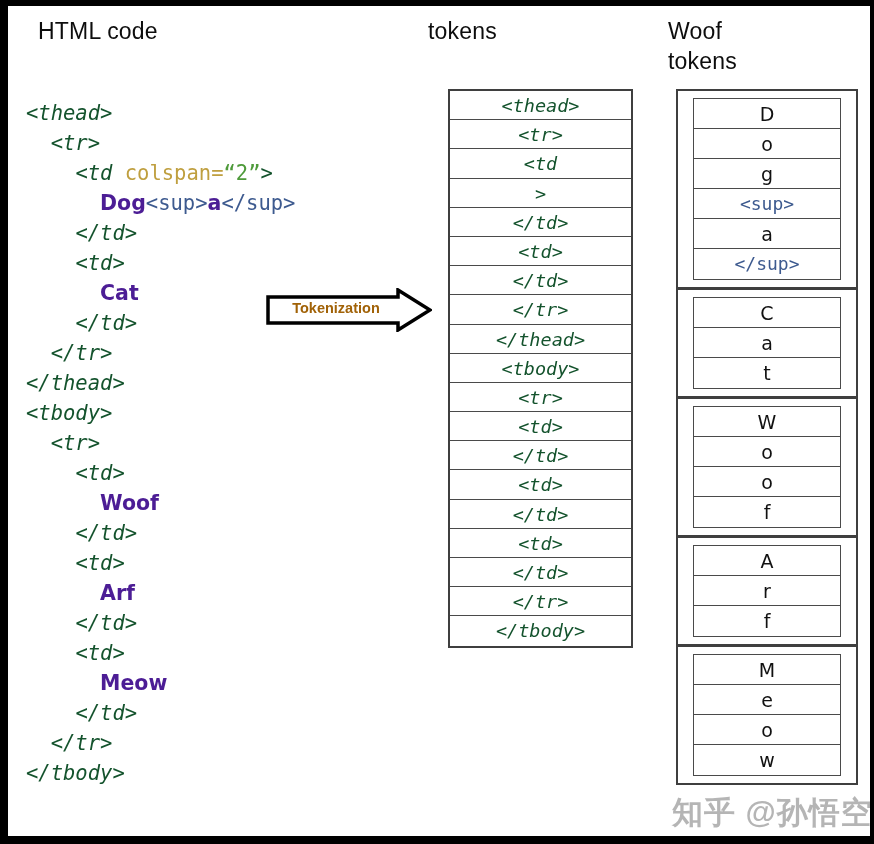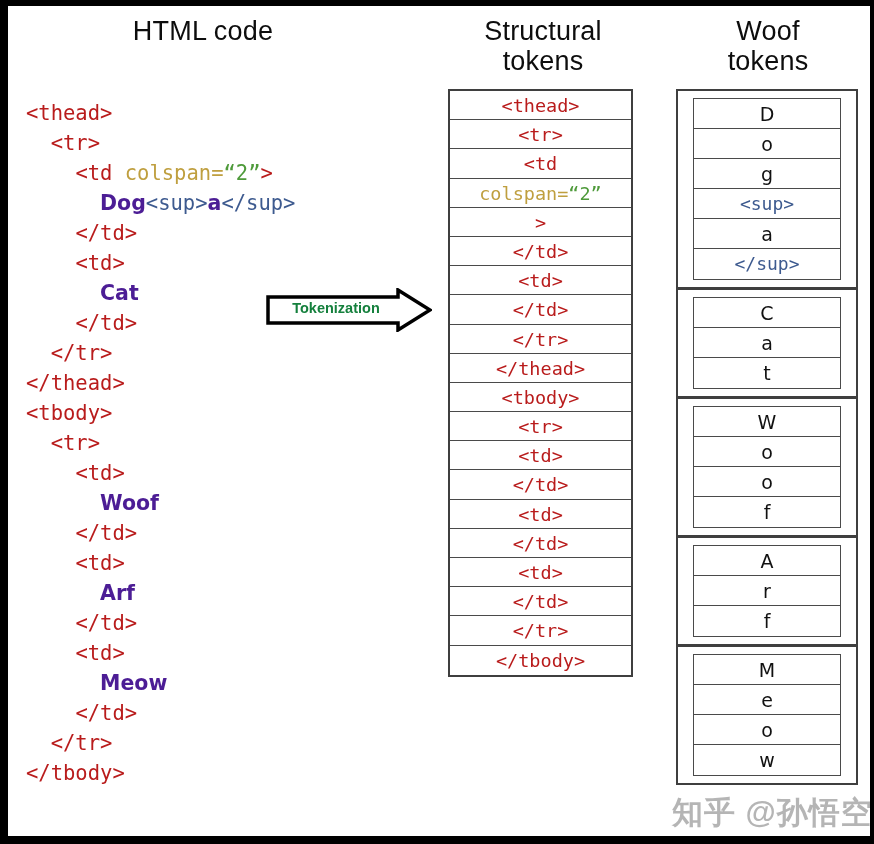--- a/index.html
+++ b/index.html
@@ -19,45 +19,45 @@
     top: 6px;
     width: 862px;
     height: 830px;
     background: #ffffff;
     overflow: hidden;
   }
 
   
   .col-title {
     position: absolute;
-    text-align: center;
+    text-align: left;
     color: #0d0d0d;
     font-family: "Liberation Sans", sans-serif;
-    font-size: 27px;
+    font-size: 23px;
     line-height: 30px;
     letter-spacing: 0.2px;
   }
   #title-html   { left: 30px;  top: 10px; width: 330px; }
   #title-struct { left: 420px; top: 10px; width: 230px; }
   #title-cell   { left: 660px; top: 10px; width: 200px; }
 
   
   #code {
     position: absolute;
     left: 18px;
     top: 92px;
     width: 400px;
     font-family: "DejaVu Sans Mono", monospace;
     font-size: 20.5px;
     line-height: 30px;
     white-space: pre;
     color: #2f4470;
   }
   #code .line { height: 30px; }
-  .tag    { color: #b91c1c; }
+  .tag    { color: #14532d; font-style: italic; }
   .subtag { color: #3d5a8f; }
   .attr   { color: #bf9f3f; }
   .val    { color: #4e9a3a; }
   .txt    { color: #4c1d95; font-family: "DejaVu Sans", sans-serif; font-weight: bold; }
 
   
   #arrow {
     position: absolute;
     left: 258px;
     top: 282px;
@@ -67,21 +67,21 @@
   #arrow svg { display: block; }
   #arrow-label {
     position: absolute;
     left: 0px;
     top: 12px;
     width: 140px;
     text-align: center;
     font-family: "Liberation Sans", sans-serif;
     font-weight: bold;
     font-size: 14.5px;
-    color: #15803d;
+    color: #a16207;
     pointer-events: none;
   }
 
   
   #struct-table {
     position: absolute;
     left: 440px;
     top: 83px;
     width: 185px;
     border: 2px solid #3f3f3f;
@@ -157,21 +157,20 @@
   }
 </style>
 </head>
 <body>
 
 <div id="canvas">
 
   <div class="col-title" id="title-html">HTML code</div>
 
   <div class="col-title" id="title-struct">
-    <div>Structural</div>
     <div>tokens</div>
   </div>
 
   <div class="col-title" id="title-cell">
     <div>Woof</div>
     <div>tokens</div>
   </div>
 
   <div id="code"><div class="line"><span></span><span class="tag">&lt;thead&gt;</span></div><div class="line"><span>  </span><span class="tag">&lt;tr&gt;</span></div><div class="line"><span>    </span><span class="tag">&lt;td </span><span class="attr">colspan=</span><span class="val">“2”</span><span class="tag">&gt;</span></div><div class="line"><span>      </span><span class="txt">Dog</span><span class="subtag">&lt;sup&gt;</span><span class="txt">a</span><span class="subtag">&lt;/sup&gt;</span></div><div class="line"><span>    </span><span class="tag">&lt;/td&gt;</span></div><div class="line"><span>    </span><span class="tag">&lt;td&gt;</span></div><div class="line"><span>      </span><span class="txt">Cat</span></div><div class="line"><span>    </span><span class="tag">&lt;/td&gt;</span></div><div class="line"><span>  </span><span class="tag">&lt;/tr&gt;</span></div><div class="line"><span></span><span class="tag">&lt;/thead&gt;</span></div><div class="line"><span></span><span class="tag">&lt;tbody&gt;</span></div><div class="line"><span>  </span><span class="tag">&lt;tr&gt;</span></div><div class="line"><span>    </span><span class="tag">&lt;td&gt;</span></div><div class="line"><span>      </span><span class="txt">Woof</span></div><div class="line"><span>    </span><span class="tag">&lt;/td&gt;</span></div><div class="line"><span>    </span><span class="tag">&lt;td&gt;</span></div><div class="line"><span>      </span><span class="txt">Arf</span></div><div class="line"><span>    </span><span class="tag">&lt;/td&gt;</span></div><div class="line"><span>    </span><span class="tag">&lt;td&gt;</span></div><div class="line"><span>      </span><span class="txt">Meow</span></div><div class="line"><span>    </span><span class="tag">&lt;/td&gt;</span></div><div class="line"><span>  </span><span class="tag">&lt;/tr&gt;</span></div><div class="line"><span></span><span class="tag">&lt;/tbody&gt;</span></div></div>
 
@@ -179,21 +178,20 @@
     <svg width="166" height="44" viewBox="0 0 166 44" xmlns="http://www.w3.org/2000/svg">
       <path d="M2 9 L132 9 L132 2 L164 22 L132 42 L132 35 L2 35 Z" fill="#ffffff" stroke="#000000" stroke-width="3.5" stroke-linejoin="miter"></path>
     </svg>
     <div id="arrow-label">Tokenization</div>
   </div>
 
   <div id="struct-table">
       <div class="struct-row"><span class="tag">&lt;thead&gt;</span></div>
       <div class="struct-row"><span class="tag">&lt;tr&gt;</span></div>
       <div class="struct-row"><span class="tag">&lt;td</span></div>
-      <div class="struct-row"><span class="attr">colspan=</span><span class="val">“2”</span></div>
       <div class="struct-row"><span class="tag">&gt;</span></div>
       <div class="struct-row"><span class="tag">&lt;/td&gt;</span></div>
       <div class="struct-row"><span class="tag">&lt;td&gt;</span></div>
       <div class="struct-row"><span class="tag">&lt;/td&gt;</span></div>
       <div class="struct-row"><span class="tag">&lt;/tr&gt;</span></div>
       <div class="struct-row"><span class="tag">&lt;/thead&gt;</span></div>
       <div class="struct-row"><span class="tag">&lt;tbody&gt;</span></div>
       <div class="struct-row"><span class="tag">&lt;tr&gt;</span></div>
       <div class="struct-row"><span class="tag">&lt;td&gt;</span></div>
       <div class="struct-row"><span class="tag">&lt;/td&gt;</span></div>

